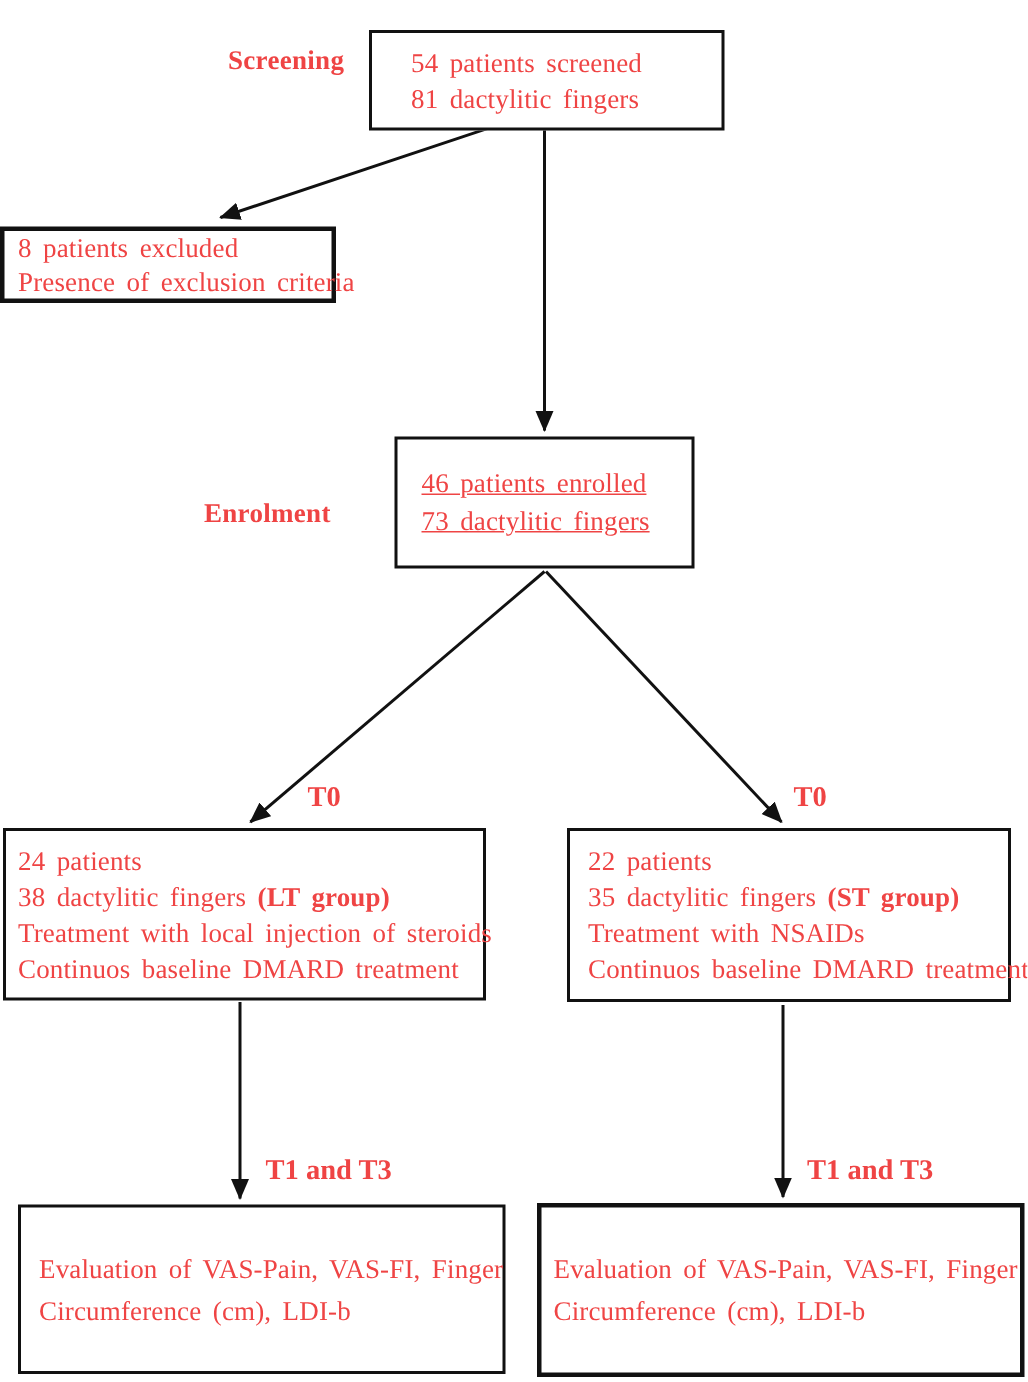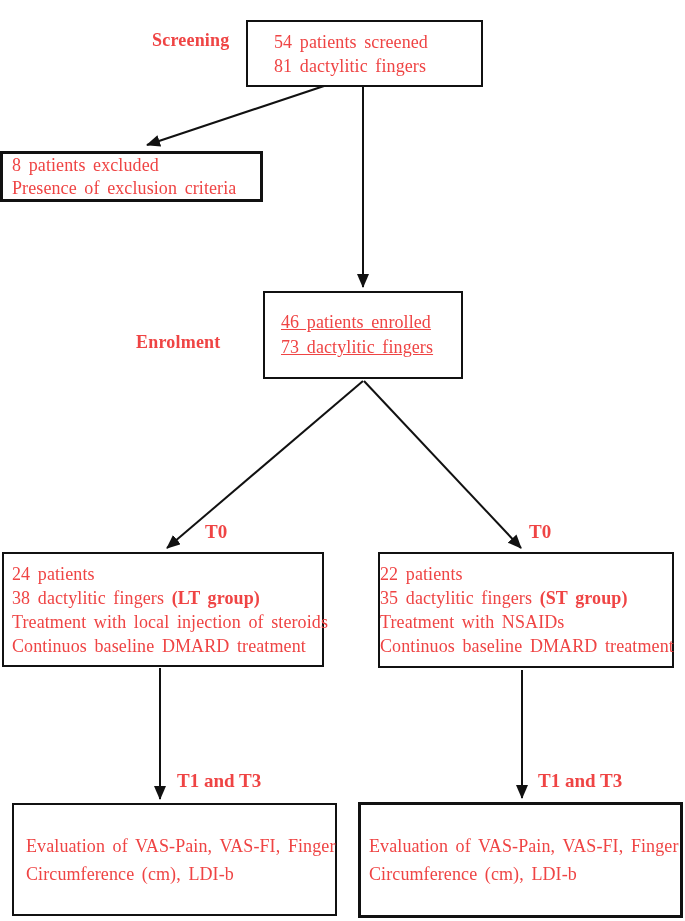--- a/index.html
+++ b/index.html
@@ -48,24 +48,24 @@
   .time-label {
     position: absolute;
     font-weight: bold;
     font-size: 19px;
     white-space: nowrap;
     z-index: 2;
   }
 
   
   #box-screened  { left: 246px; top: 4px;   width: 237px; height: 67px;  padding-left: 26px; line-height: 24px; margin-top: 16px; }
-  #box-excluded  { left: 0px;   top: 151px; width: 263px; height: 51px;  padding-left: 9px;  line-height: 23px; border-width: 3px; }
+  #box-excluded  { left: 0px;   top: 151px; width: 224px; height: 51px;  padding-left: 9px;  line-height: 23px; border-width: 3px; }
   #box-enrolled  { left: 263px; top: 291px; width: 200px; height: 88px;  padding-left: 16px; line-height: 25px; text-decoration: underline; }
   #box-lt-group  { left: 2px;   top: 552px; width: 322px; height: 115px; padding-left: 8px;  line-height: 24px; }
-  #box-st-group  { left: 378px; top: 552px; width: 296px; height: 116px; line-height: 24px; }
+  #box-st-group  { left: 378px; top: 552px; width: 296px; height: 116px; padding-left: 12px; line-height: 24px; }
   #box-eval-left { left: 12px;  top: 803px; width: 325px; height: 113px; padding-left: 12px; line-height: 28px; }
   #box-eval-right{ left: 358px; top: 802px; width: 325px; height: 116px; padding-left: 8px;  line-height: 28px; border-width: 3px; }
 
   
   #label-screening   { left: 152px; top: 30px;  }
   #label-enrolment   { left: 136px; top: 332px; }
   #label-t0-left     { left: 205px; top: 521px; }
   #label-t0-right    { left: 529px; top: 521px; }
   #label-t1t3-left   { left: 177px; top: 770px; }
   #label-t1t3-right  { left: 538px; top: 770px; }

